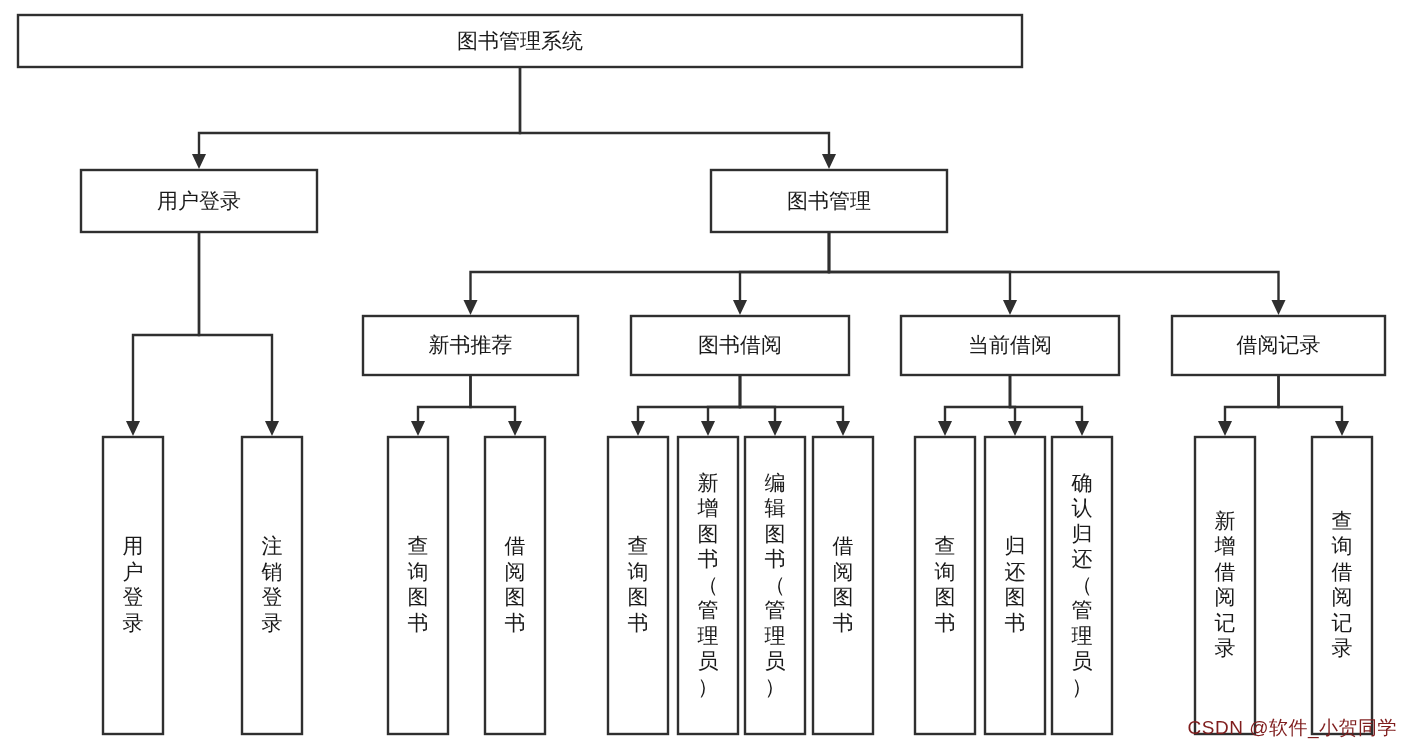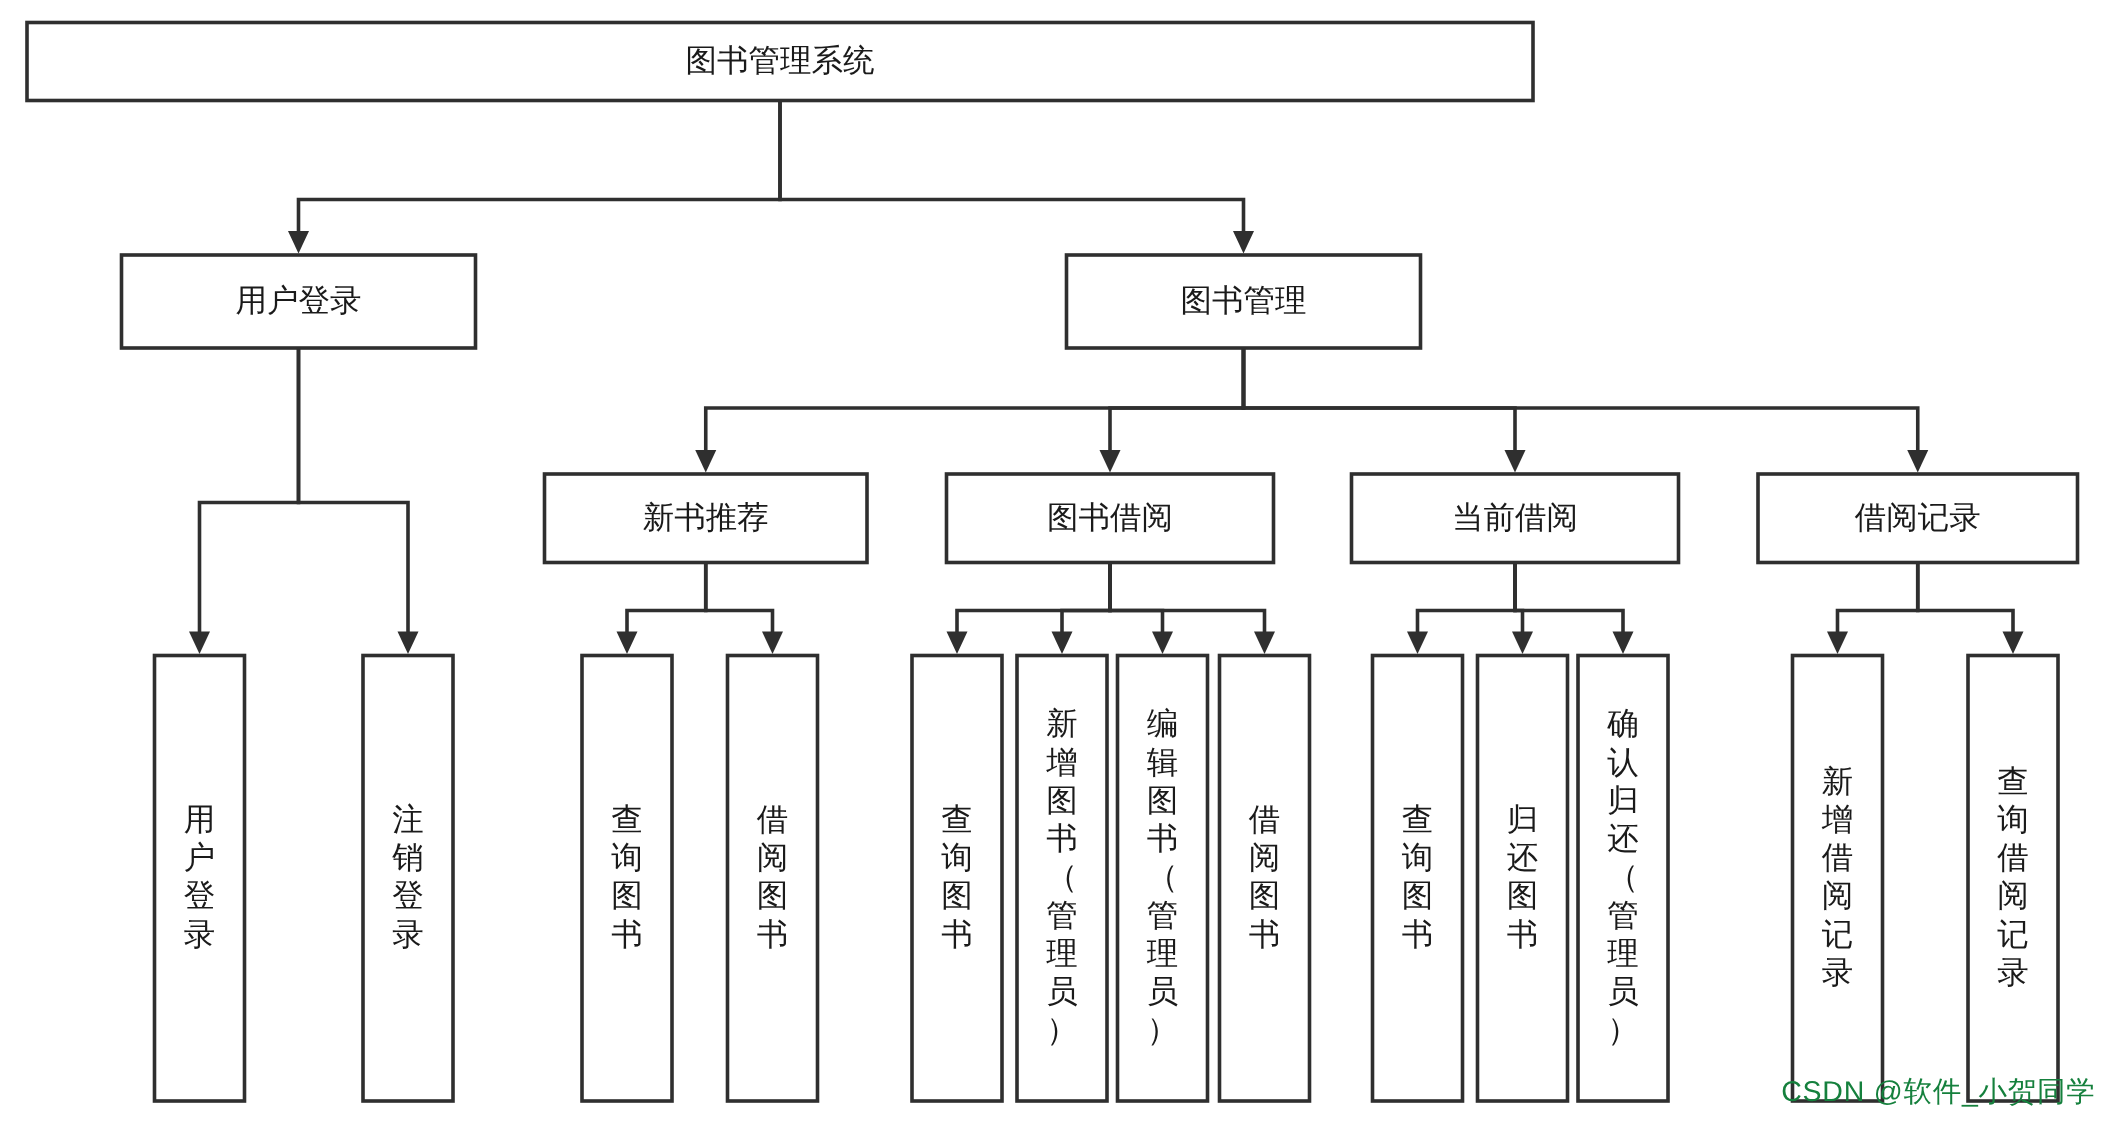--- a/index.html
+++ b/index.html
@@ -46,21 +46,21 @@
   .arrow-head {
     fill: #2f2f2f;
     stroke: none;
   }
   .watermark {
     position: absolute;
     right: 8px;
     bottom: 6px;
     font-family: "Liberation Sans", "DejaVu Sans", sans-serif;
     font-size: 19px;
-    color: #15803d;
+    color: #7f1d1d;
     white-space: nowrap;
     letter-spacing: 0.5px;
     user-select: none;
   }
 </style>
 </head>
 <body>
 
 <div id="diagram-root">
   <svg id="flow" viewBox="0 0 1405 747">

